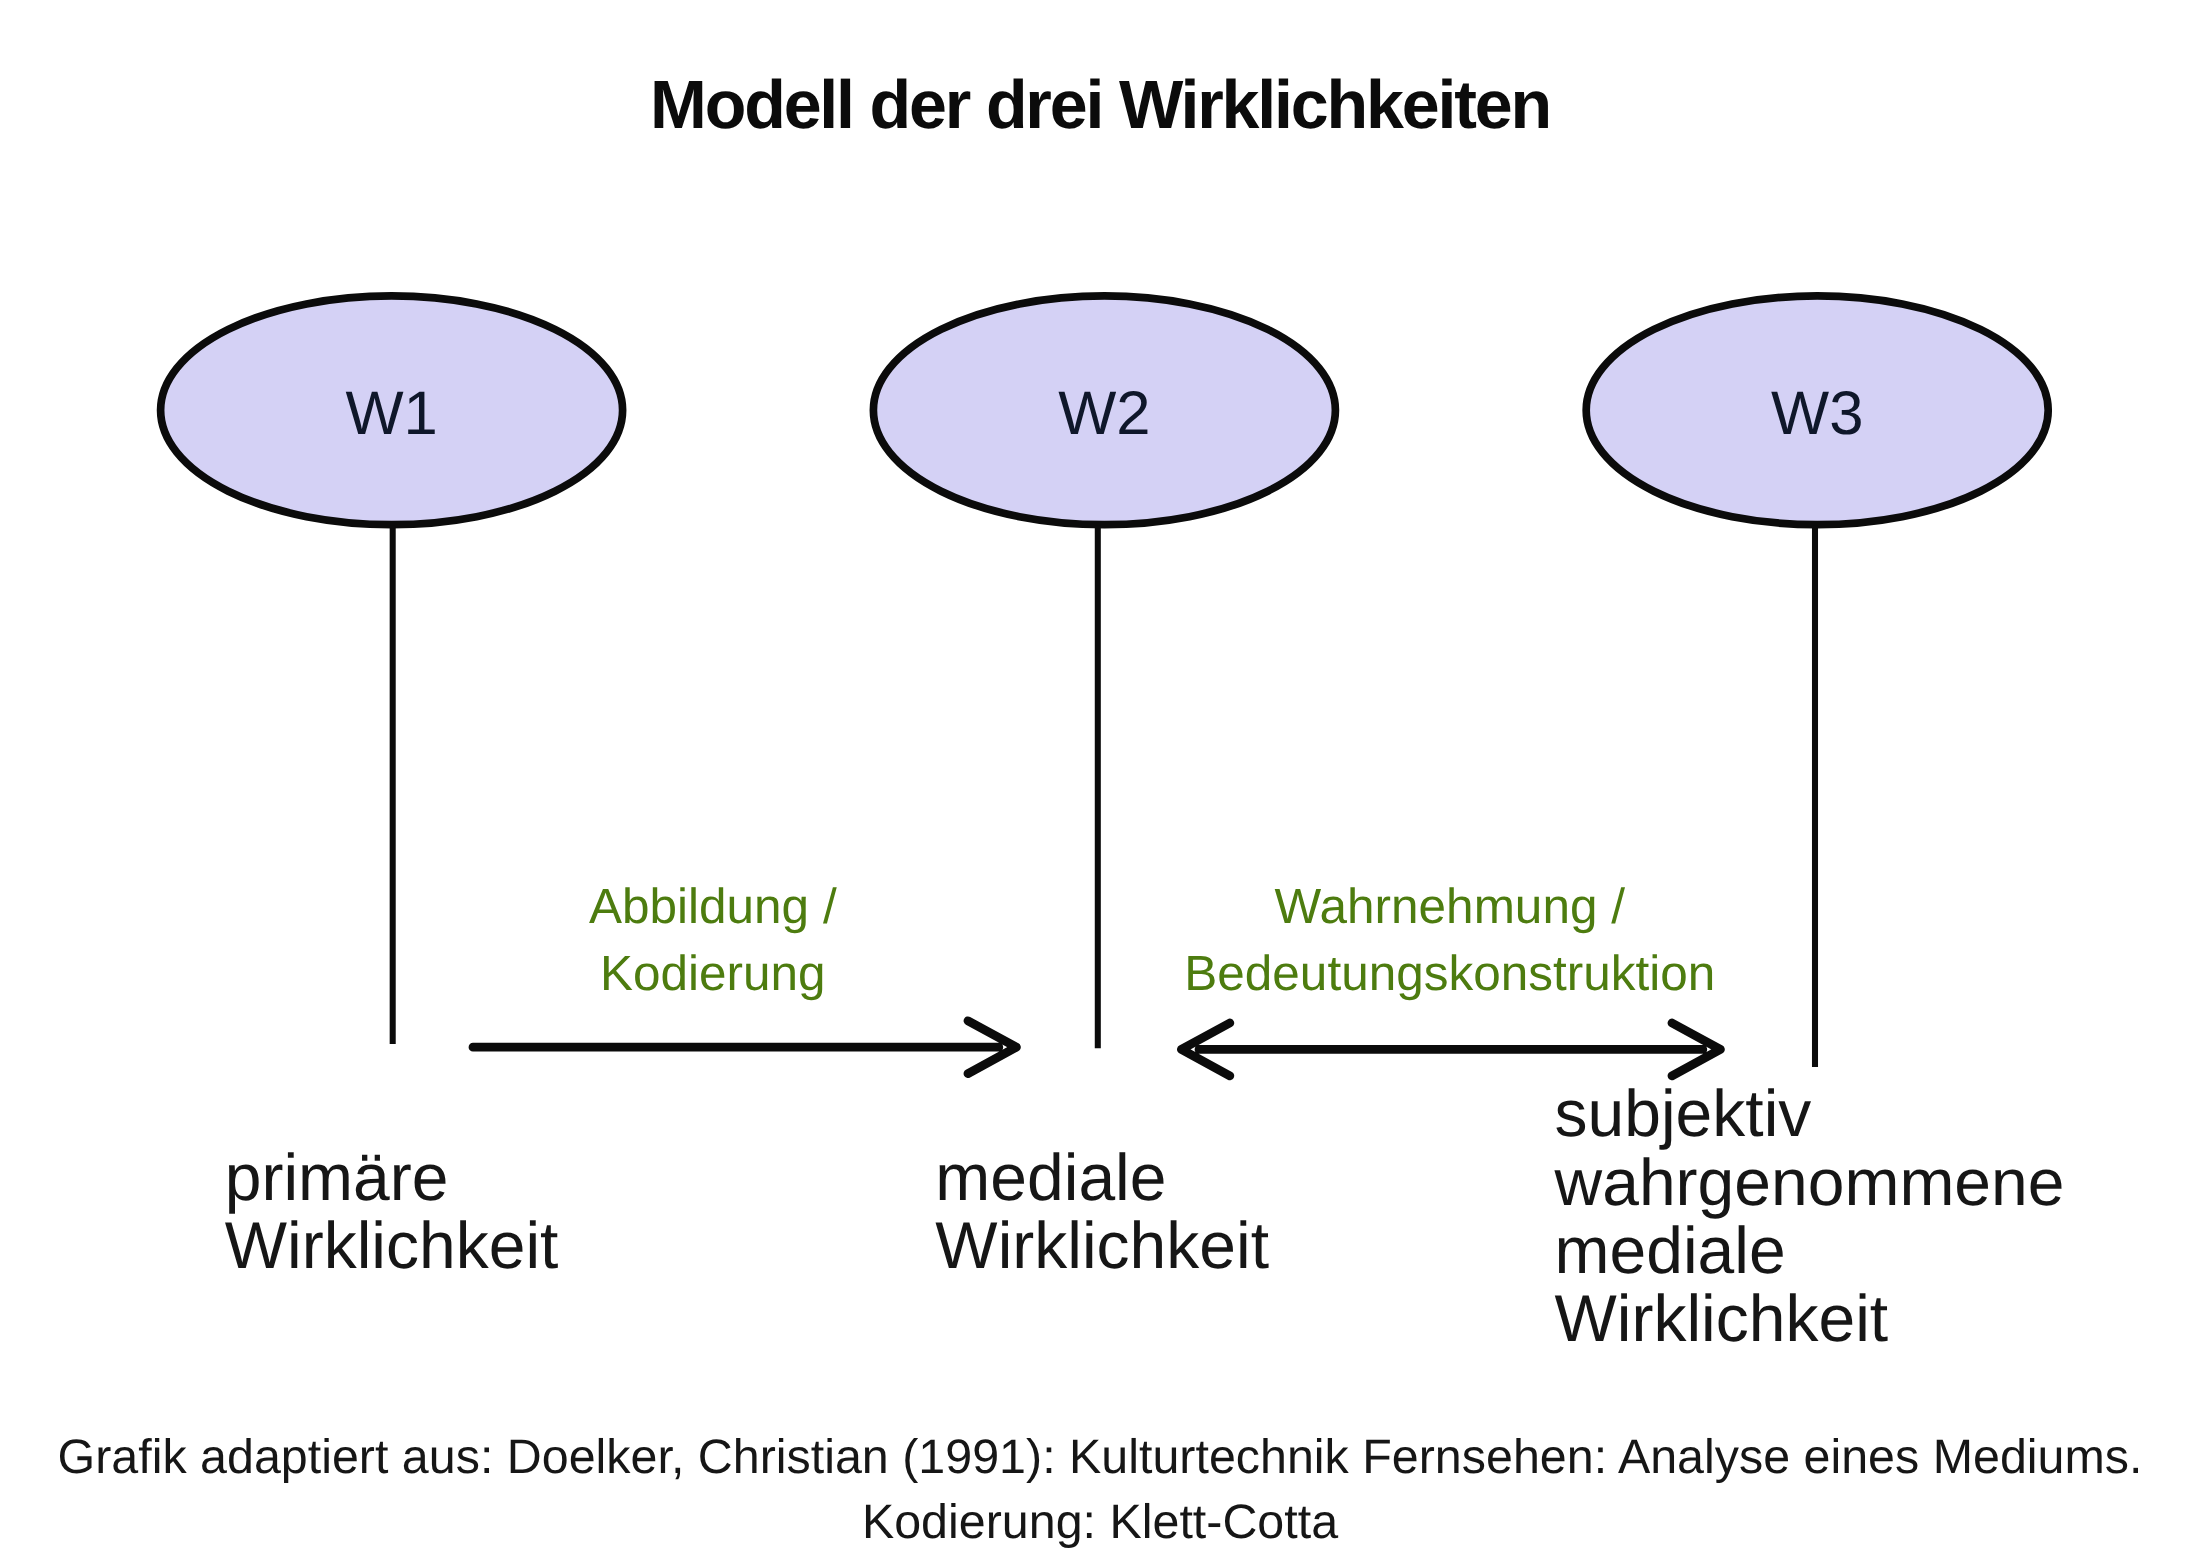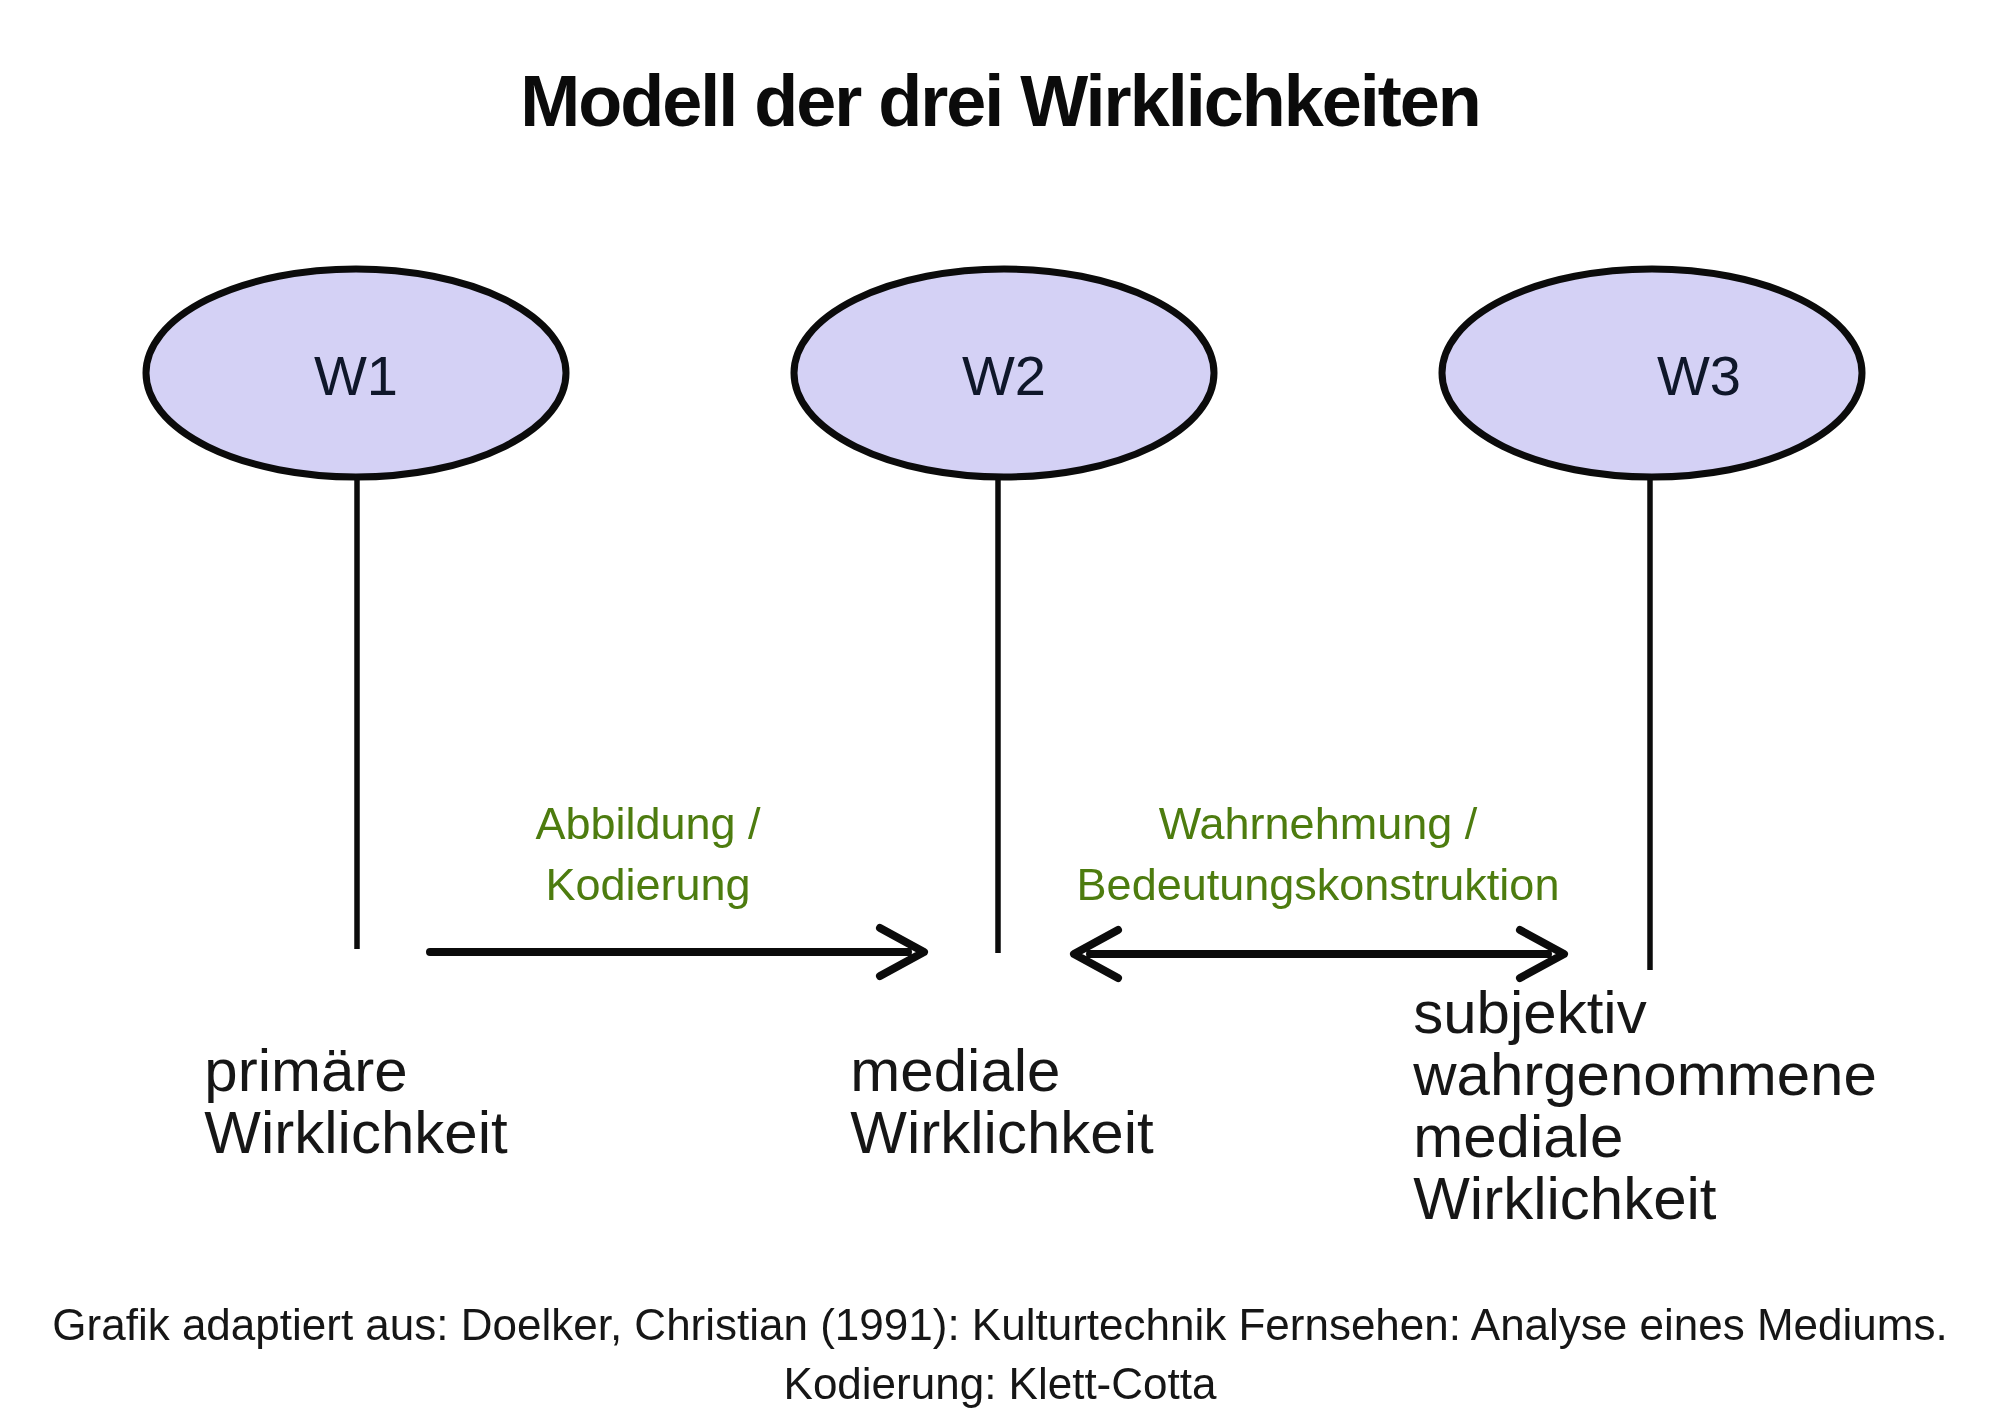--- a/index.html
+++ b/index.html
@@ -15,21 +15,21 @@
     height: 1414px;
     background: #ffffff;
     overflow: hidden;
   }
   .title {
     position: absolute;
     top: 60px;
     left: 0;
     width: 2000px;
     text-align: center;
-    font-size: 72px;
+    font-size: 62px;
     font-weight: bold;
     letter-spacing: -2px;
     margin: 0;
     color: #0b0b0b;
   }
   svg.diagram {
     position: absolute;
     top: 0;
     left: 0;
   }
@@ -89,21 +89,21 @@
     <path d="M998 478 V953" fill="none" class="shape-stroke" stroke-width="5.5"></path>
     <path d="M1650 478 V970" fill="none" class="shape-stroke" stroke-width="5.5"></path>
 
     <path d="M430 952 H908 M880 928 L924 952 L880 976" fill="none" class="shape-stroke" stroke-width="8" stroke-linecap="round" stroke-linejoin="round"></path>
 
     <path d="M1090 954 H1548 M1118 930 L1074 954 L1118 978 M1520 930 L1564 954 L1520 978" fill="none" class="shape-stroke" stroke-width="8" stroke-linecap="round" stroke-linejoin="round"></path>
   </svg>
 
   <div class="node-label" style="left:356px; top:375px;">W1</div>
   <div class="node-label" style="left:1004px; top:375px;">W2</div>
-  <div class="node-label" style="left:1652px; top:375px;margin-left:47px;">W3</div>
+  <div class="node-label" style="left:1652px; top:375px;">W3</div>
 
   <div class="arrow-label" style="left:648px; top:793px;">Abbildung /
 Kodierung</div>
   <div class="arrow-label" style="left:1318px; top:793px;">Wahrnehmung /
 Bedeutungskonstruktion</div>
 
   <div class="caption" style="left:356px; top:1040px;">primäre
 Wirklichkeit</div>
   <div class="caption" style="left:1002px; top:1040px;">mediale
 Wirklichkeit</div>

